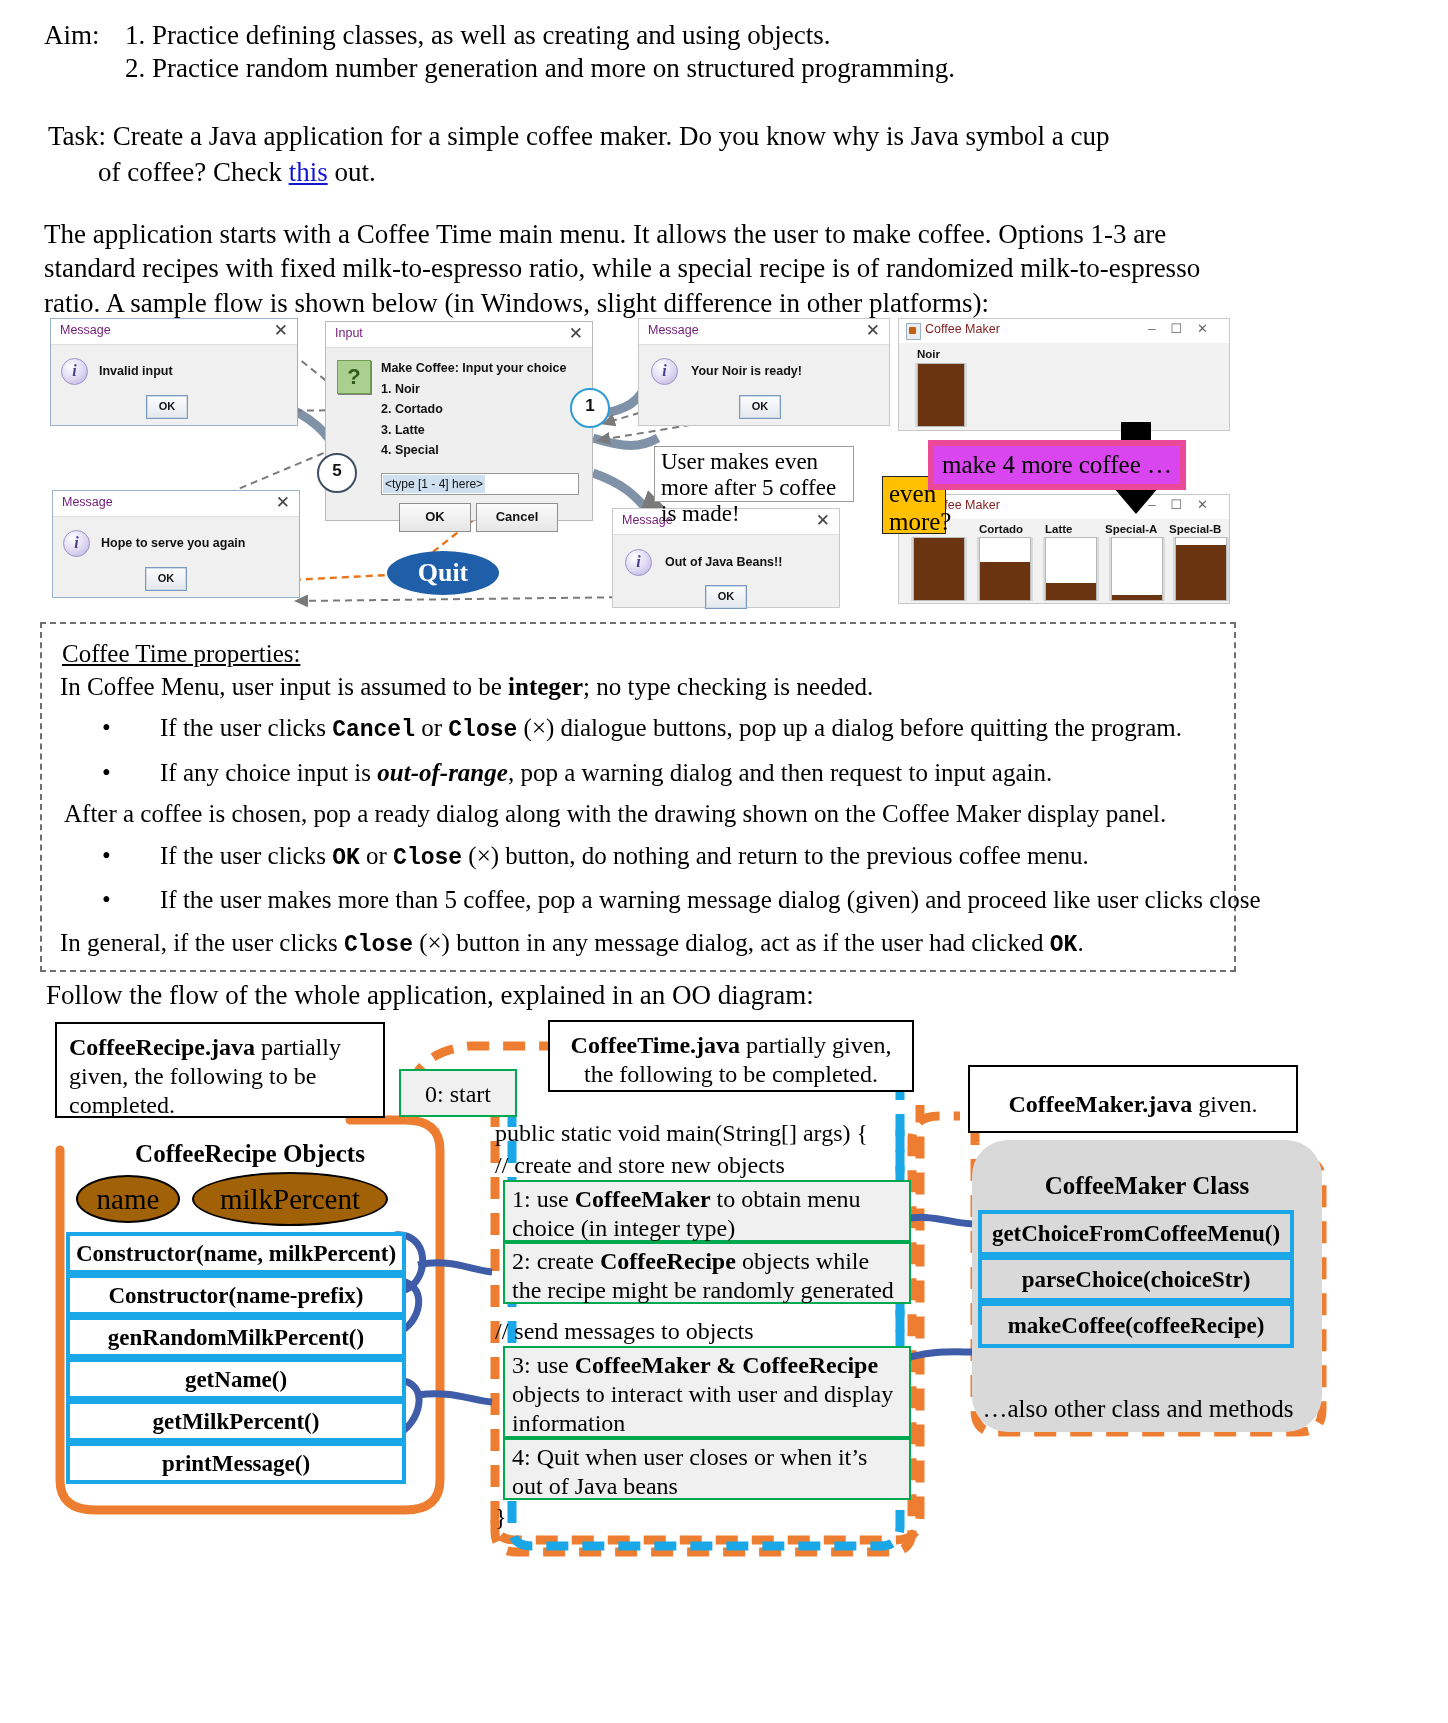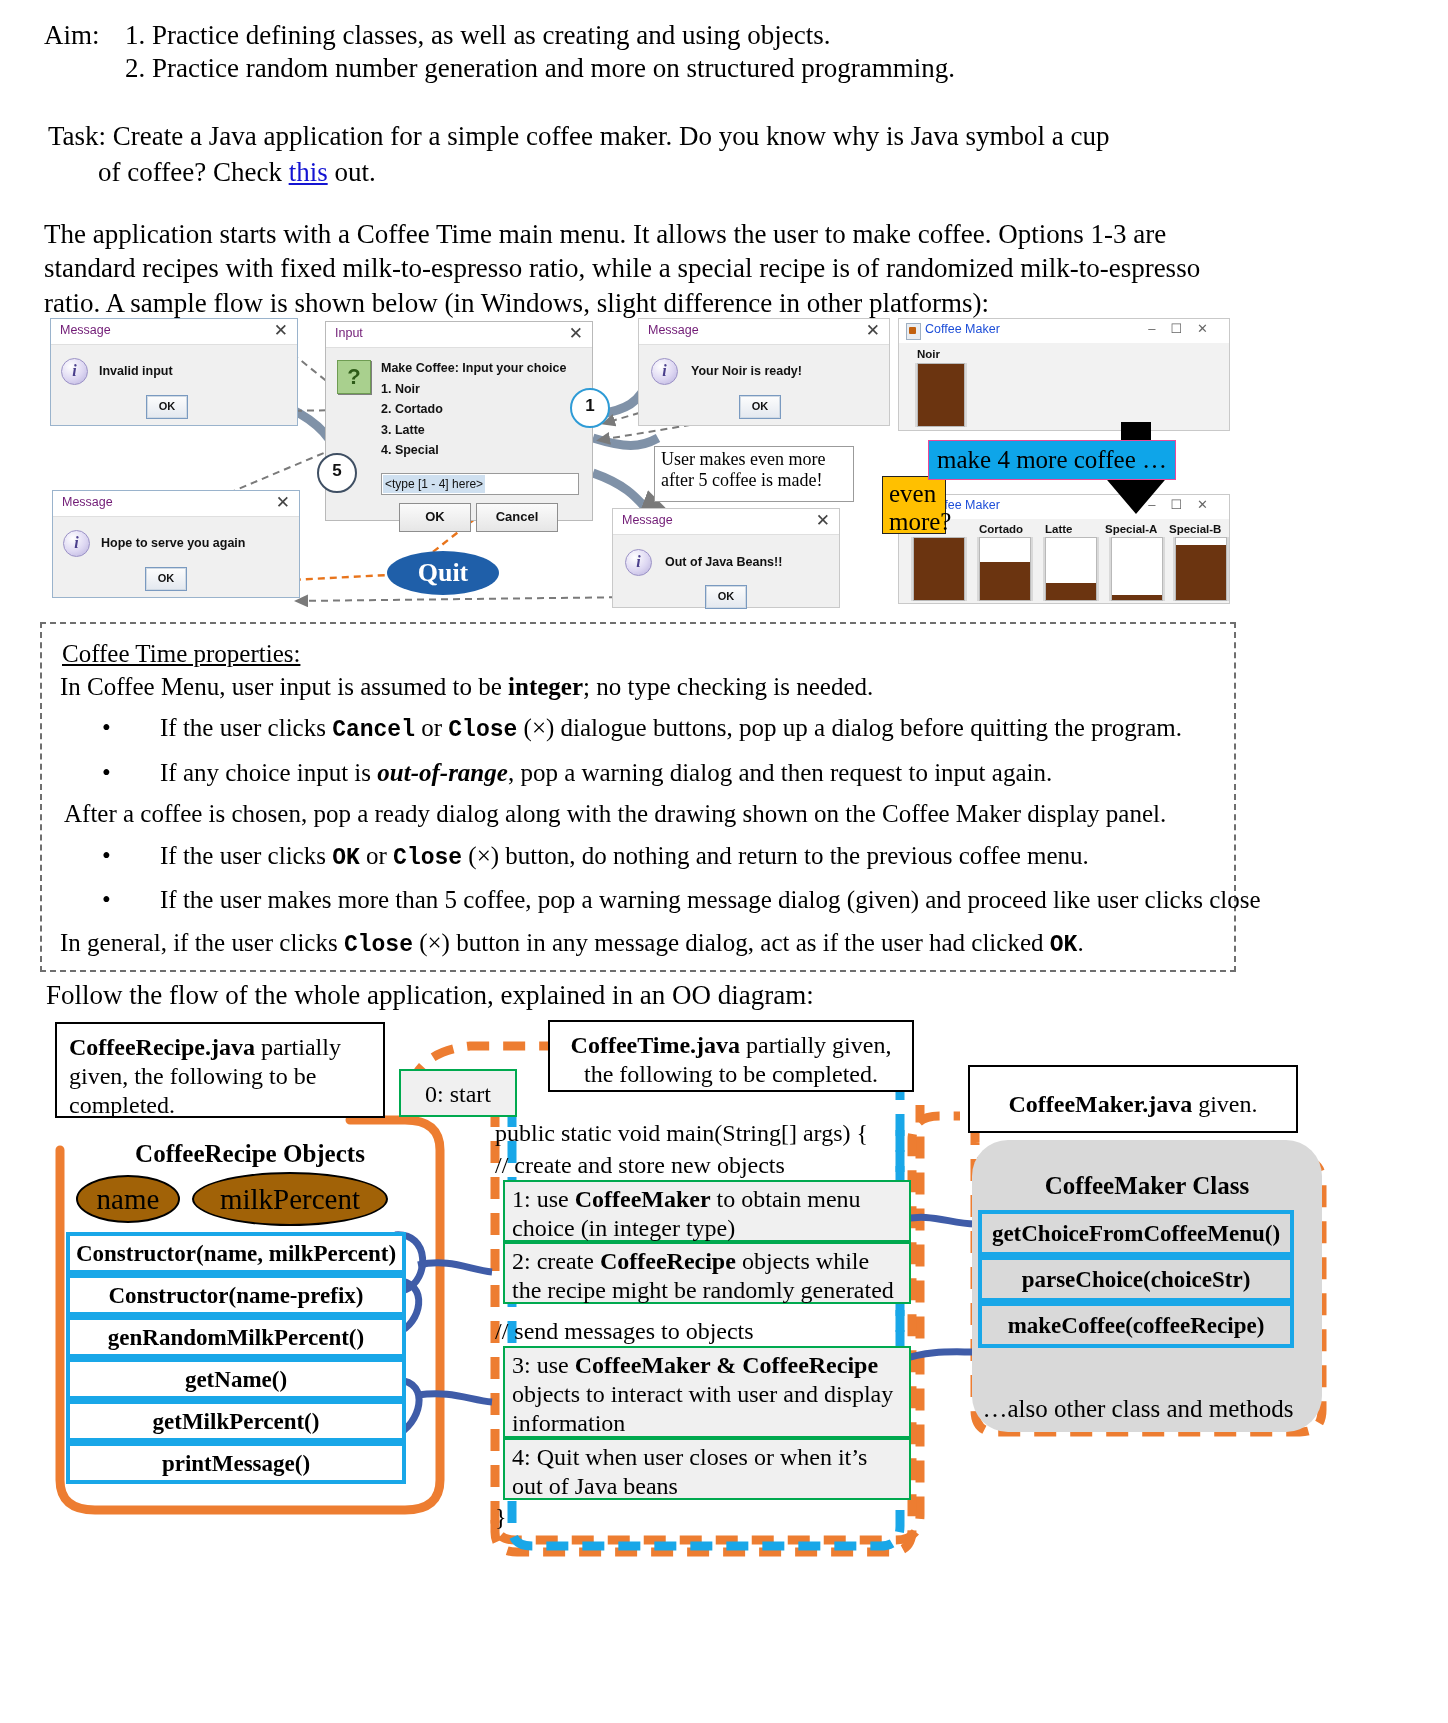--- a/index.html
+++ b/index.html
@@ -45,30 +45,30 @@
   .ifield .sel{position:absolute;left:1px;top:1px;height:18px;background:#cfe0f0;color:#111;
     font-family:"Liberation Sans",sans-serif;font-size:12px;padding:0 2px;line-height:18px;}
   .dbtn{position:absolute;height:27px;background:linear-gradient(#fbfbfb,#e6e6e6);border:1px solid #8e8e8e;
     font-family:"Liberation Sans",sans-serif;font-size:13px;font-weight:bold;text-align:center;line-height:26px;color:#111;}
 
   
   .cm{position:absolute;background:#f2f2f2;border:1px solid #c9c9c9;box-sizing:border-box;}
   .cm .cmtb{height:24px;background:#fff;position:relative;}
   .cm .cmtb .ji{position:absolute;left:7px;top:4px;width:13px;height:15px;background:#e9edf2;border:1px solid #9fb0c2;}
   .cm .cmtb .ji:after{content:"";position:absolute;left:2px;top:3px;width:7px;height:7px;background:#c1600f;border-radius:1px;}
-  .cm .cmtb .tt{position:absolute;left:26px;top:3px;font-family:"Liberation Sans",sans-serif;font-size:12.5px;color:#1d4ed8;}
+  .cm .cmtb .tt{position:absolute;left:26px;top:3px;font-family:"Liberation Sans",sans-serif;font-size:12.5px;color:#7f1d1d;}
   .cm .cmtb .ctr{position:absolute;right:6px;top:2px;font-family:"Liberation Sans",sans-serif;font-size:13px;color:#666;letter-spacing:15px;}
   .cmlabel{position:absolute;font-family:"Liberation Sans",sans-serif;font-size:11.5px;font-weight:bold;color:#111;}
   .cup{position:absolute;background:#fff;border:1px solid #b9b9b9;box-shadow:-2px 0 0 #d9d9d9,2px 0 0 #d9d9d9;}
   .fill{position:absolute;left:0;right:0;bottom:0;background:#6b3410;}
 
   
-  .greenbox{position:absolute;background:#0ea5e9;border:1px solid #ec4899;font-size:25px;text-align:center;}
+  .greenbox{position:absolute;background:#d946ef;border:6px solid #ec4899;font-size:25px;text-align:center;}
   .orangebox{position:absolute;background:#ffc000;border:1px solid #222;font-size:25px;line-height:1.12;padding:3px 6px;box-sizing:border-box;}
-  .whitebox{position:absolute;background:#fff;border:1px solid #9b9b9b;font-size:18px;line-height:1.14;padding:2px 6px;box-sizing:border-box;}
+  .whitebox{position:absolute;background:#fff;border:1px solid #9b9b9b;font-size:23px;line-height:1.14;padding:2px 6px;box-sizing:border-box;}
   .quit{position:absolute;border-radius:50%;background:#1f5fa9;color:#fff;
     font-family:"Liberation Serif",serif;font-size:26px;font-weight:bold;text-align:center;}
   .numcirc{position:absolute;width:36px;height:36px;border-radius:50%;background:#fff;border:2.5px solid #2e9bd6;
     font-family:"Liberation Sans",sans-serif;font-size:17px;font-weight:bold;text-align:center;line-height:32px;color:#111;}
   .numcirc.dark{border-color:#3f4f63;}
   svg.ov{position:absolute;left:0;top:0;pointer-events:none;}
 
   
   .propbox{position:absolute;left:40px;top:622px;width:1196px;height:350px;
      border:2px dashed #6f6f6f;box-sizing:border-box;}

